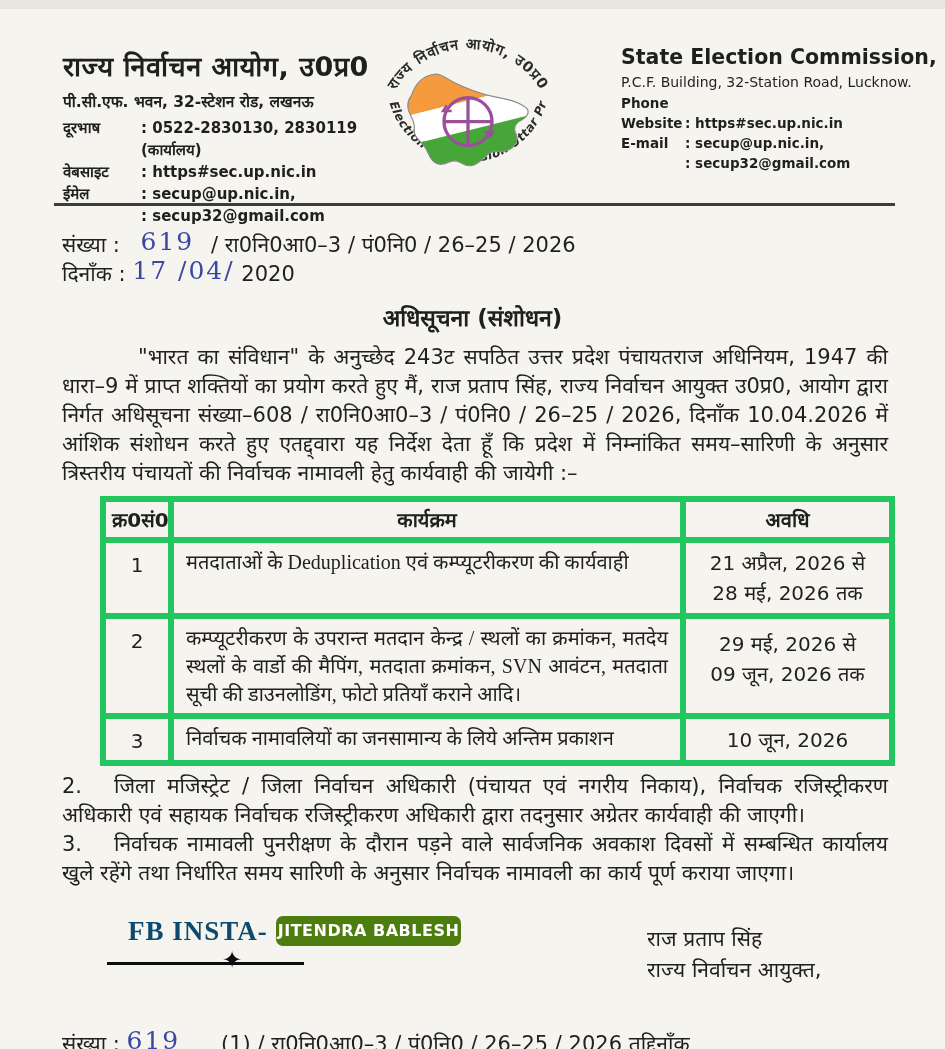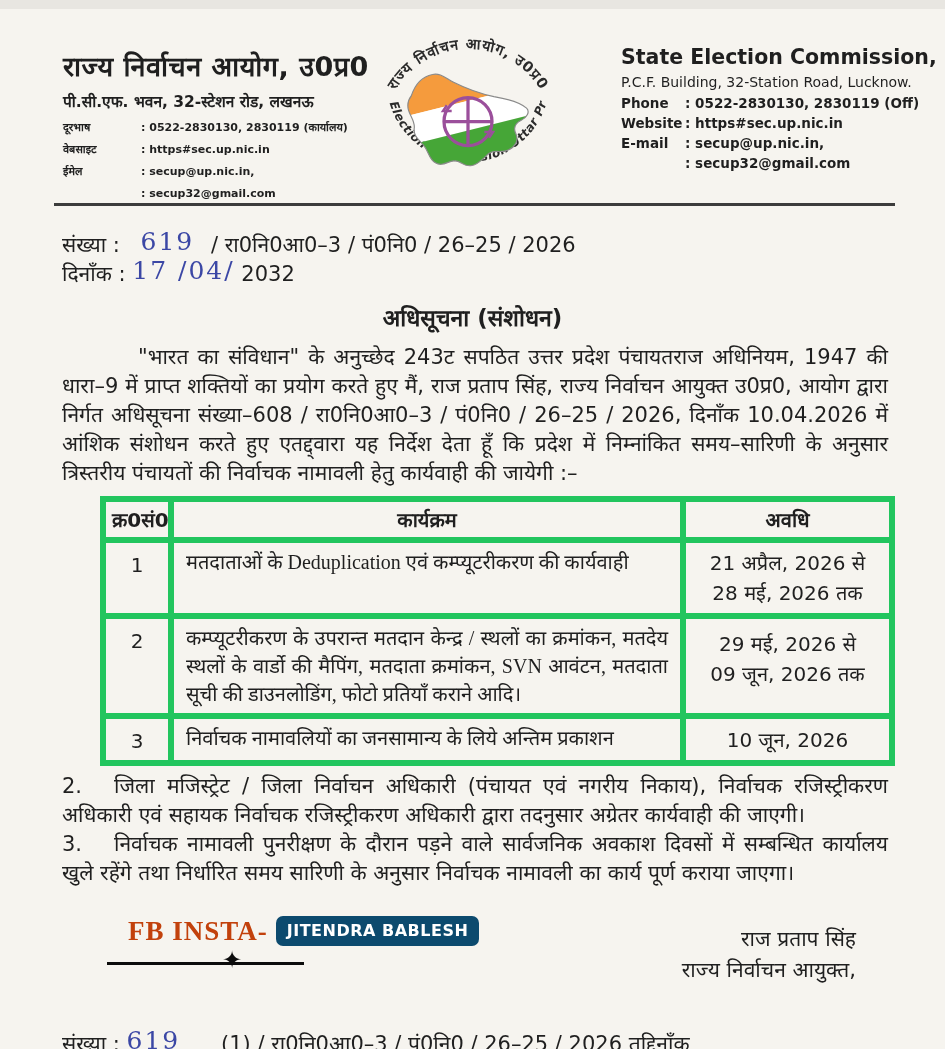--- a/index.html
+++ b/index.html
@@ -7,21 +7,21 @@
   .page {
     position:relative; width:945px; height:1049px; margin:9px auto;
     background:#f6f4ef; overflow:hidden; color:#1f1f1f;
     font-family:"DejaVu Sans", sans-serif;
   }
   
   .letterhead { position:relative; height:196px; }
   .lh-left { position:absolute; left:63px; top:38px; width:310px; }
   .lh-left .org { font-size:27px; font-weight:bold; letter-spacing:0.5px; margin-bottom:6px; white-space:nowrap; }
   .lh-left .addr { font-size:15.5px; font-weight:bold; margin-bottom:5px; }
-  .contact-row { display:flex; font-size:11px; font-weight:bold; line-height:22px; }
+  .contact-row { display:flex; font-size:15px; font-weight:bold; line-height:22px; }
   .contact-row .lbl { width:78px; flex:0 0 78px; }
   .lh-right { position:absolute; left:621px; top:36px; width:310px; }
   .lh-right .org { font-size:20.5px; font-weight:bold; margin-bottom:5px; white-space:nowrap; }
   .lh-right .addr { font-size:14px; font-weight:normal; margin-bottom:3px; }
   .lh-right .contact-row { font-size:13.5px; font-weight:bold; line-height:20px; }
   .lh-right .contact-row .lbl { width:64px; flex:0 0 64px; }
   .seal { position:absolute; left:363px; top:6px; }
   .arc-hi { font-size:15px; font-weight:bold; fill:#2b2b2b; letter-spacing:1px; }
   .arc-en { font-size:12.5px; font-weight:bold; font-style:italic; fill:#2b2b2b; letter-spacing:0.5px; }
   .rule { position:absolute; left:54px; right:50px; top:194px; height:3px; background:#3c3c3c; }
@@ -44,26 +44,26 @@
   .col-sno  { width:68px; }
   .col-prog { width:512px; }
   .col-per  { width:209px; }
   td.sno { text-align:center; vertical-align:top; padding-top:8px; }
   td.prog { text-align:justify; vertical-align:top;font-family:Liberation Serif, serif; }
   td.per { text-align:center; vertical-align:middle; line-height:30px; }
   .period-line2:empty { display:none; }
   
   .sigzone { position:relative; height:118px; margin-top:18px; }
   .wm { position:absolute; left:128px; top:10px; white-space:nowrap; }
-  .wm-prefix { font-family:"Liberation Serif","DejaVu Serif",serif; font-weight:bold; font-size:27px; letter-spacing:1px; color:#c2410c; }
-  .wm-badge { display:inline-block; background:#0c4a6e; color:#ffffff; font-size:16px; font-weight:bold;
-              letter-spacing:0.5px; padding:5px 11px 6px; border-radius:7px; margin-left:8px; position:relative; top:-4px; }
+  .wm-prefix { font-family:"Liberation Serif","DejaVu Serif",serif; font-weight:bold; font-size:27px; letter-spacing:1px; color:#0c4a6e; }
+  .wm-badge { display:inline-block; background:#4d7c0f; color:#ffffff; font-size:16px; font-weight:bold;
+              letter-spacing:0.5px; padding:5px 2px 6px; border-radius:7px; margin-left:8px; position:relative; top:-4px; }
   .wm-line { position:absolute; left:107px; top:56px; width:197px; height:3px; background:#0c0c0c; }
   .wm-star { position:absolute; left:222px; top:40px; font-size:24px; color:#0c0c0c; }
-  .sigblock { position:absolute; left:616px; top:18px; width:240px; text-align:right; font-size:21px; line-height:31px; }
+  .sigblock { position:absolute; left:647px; top:18px; width:240px; text-align:left; font-size:21px; line-height:31px; }
   
   .footline { margin:4px 58px 0 62px; font-size:21px; }
   .underline-wrap { border-bottom:6px solid #a16207; padding-bottom:20px; }
   .foot-ink { margin-right:34px; border-bottom:2px solid #3b47a5; }
   .copyline { margin:8px 58px 0 62px; font-size:21px; line-height:29px;text-align:right; }
 </style>
 </head>
 <body>
 
 <div class="page">
@@ -118,21 +118,20 @@
           <path d="M 122 122 l 9 0 l -4 6" stroke-width="2.6"></path>
         </g>
       </svg>
     </div>
 
     <div class="lh-right">
       <div class="org">State Election Commission, U.P.</div>
       <div class="addr">P.C.F. Building, 32-Station Road, Lucknow.</div>
       <div class="contact-row">
         <span class="lbl">Phone</span>
-        <span class="val">: 0522-2830130, 2830119 (Off)</span>
       </div>
       <div class="contact-row">
         <span class="lbl">Website</span>
         <span class="val">: https#sec.up.nic.in</span>
       </div>
       <div class="contact-row">
         <span class="lbl">E-mail</span>
         <span class="val">: secup@up.nic.in,</span>
       </div>
       <div class="contact-row">
@@ -146,21 +145,21 @@
 
   <div class="refline">
     <div>
       <span>संख्या :</span>
       <span class="ink gap">619</span>
       <span>/ रा0नि0आ0–3 / पं0नि0 / 26–25 / 2026</span>
     </div>
     <div>
       <span>दिनाँक :</span>
       <span class="ink">17 /04/</span>
-      <span>2032</span>
+      <span>2020</span>
     </div>
   </div>
 
   <div class="doc-title">अधिसूचना (संशोधन)</div>
 
   <p class="para p1">"भारत का संविधान" के अनुच्छेद 243ट सपठित उत्तर प्रदेश पंचायतराज अधिनियम, 1947 की धारा–9 में प्राप्त शक्तियों का प्रयोग करते हुए मैं, राज प्रताप सिंह, राज्य निर्वाचन आयुक्त उ0प्र0, आयोग द्वारा निर्गत अधिसूचना संख्या–608 / रा0नि0आ0–3 / पं0नि0 / 26–25 / 2026, दिनाँक 10.04.2026 में आंशिक संशोधन करते हुए एतद्द्वारा यह निर्देश देता हूँ कि प्रदेश में निम्नांकित समय–सारिणी के अनुसार त्रिस्तरीय पंचायतों की निर्वाचक नामावली हेतु कार्यवाही की जायेगी :–</p>
 
   <table class="sched">
     <colgroup>
         <col class="col-sno">

